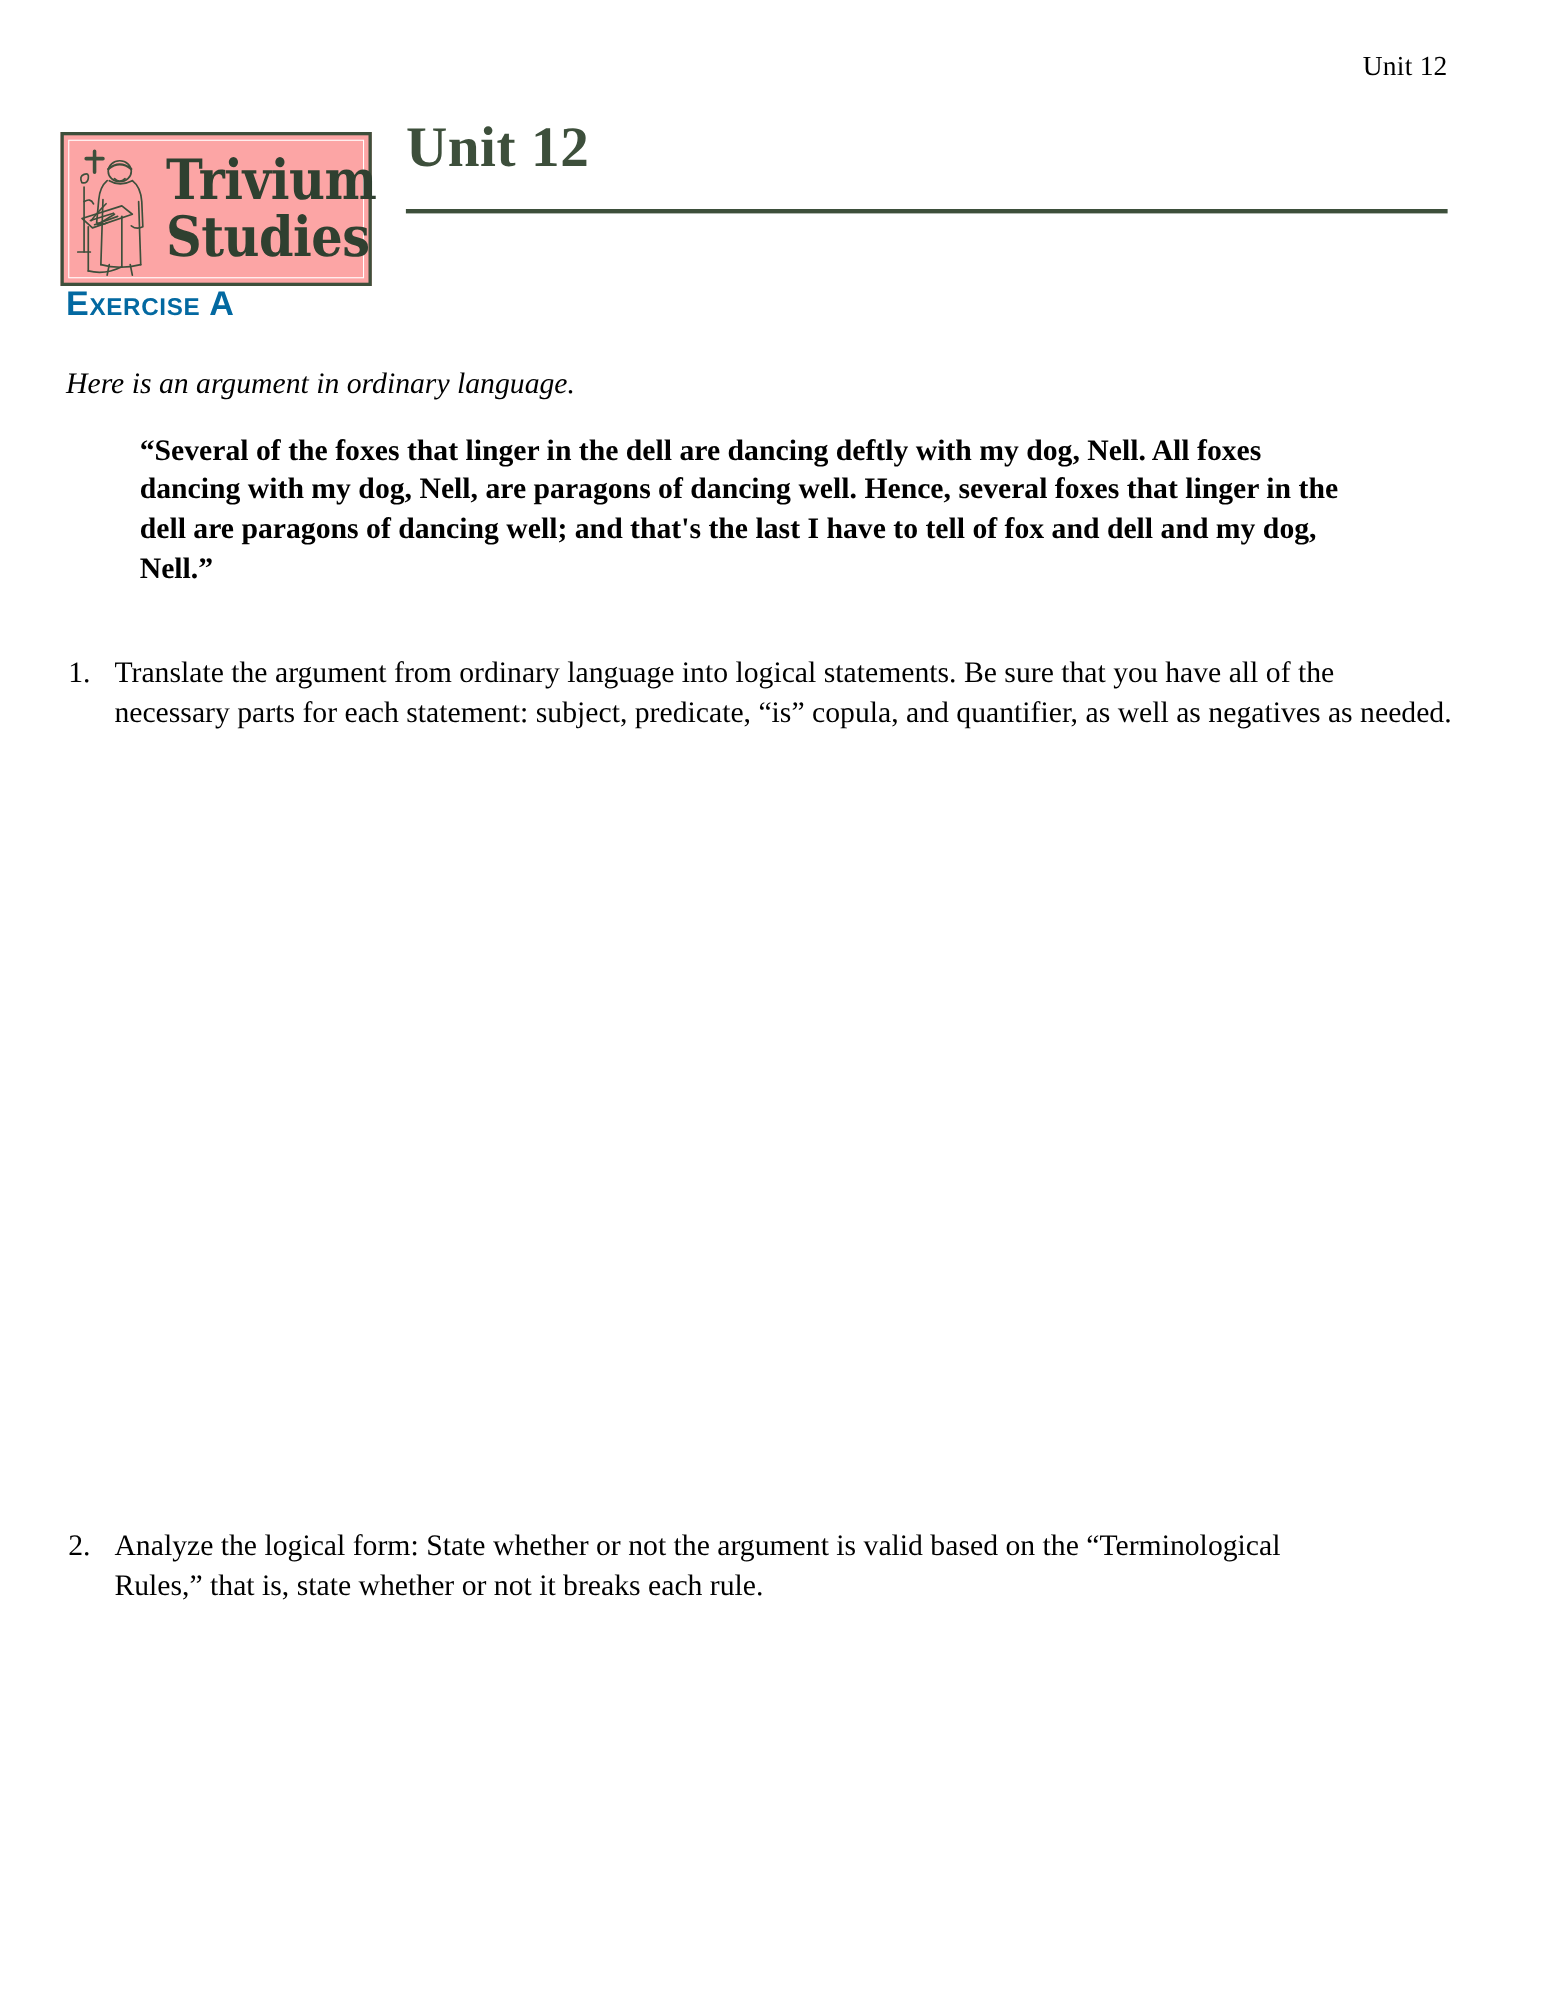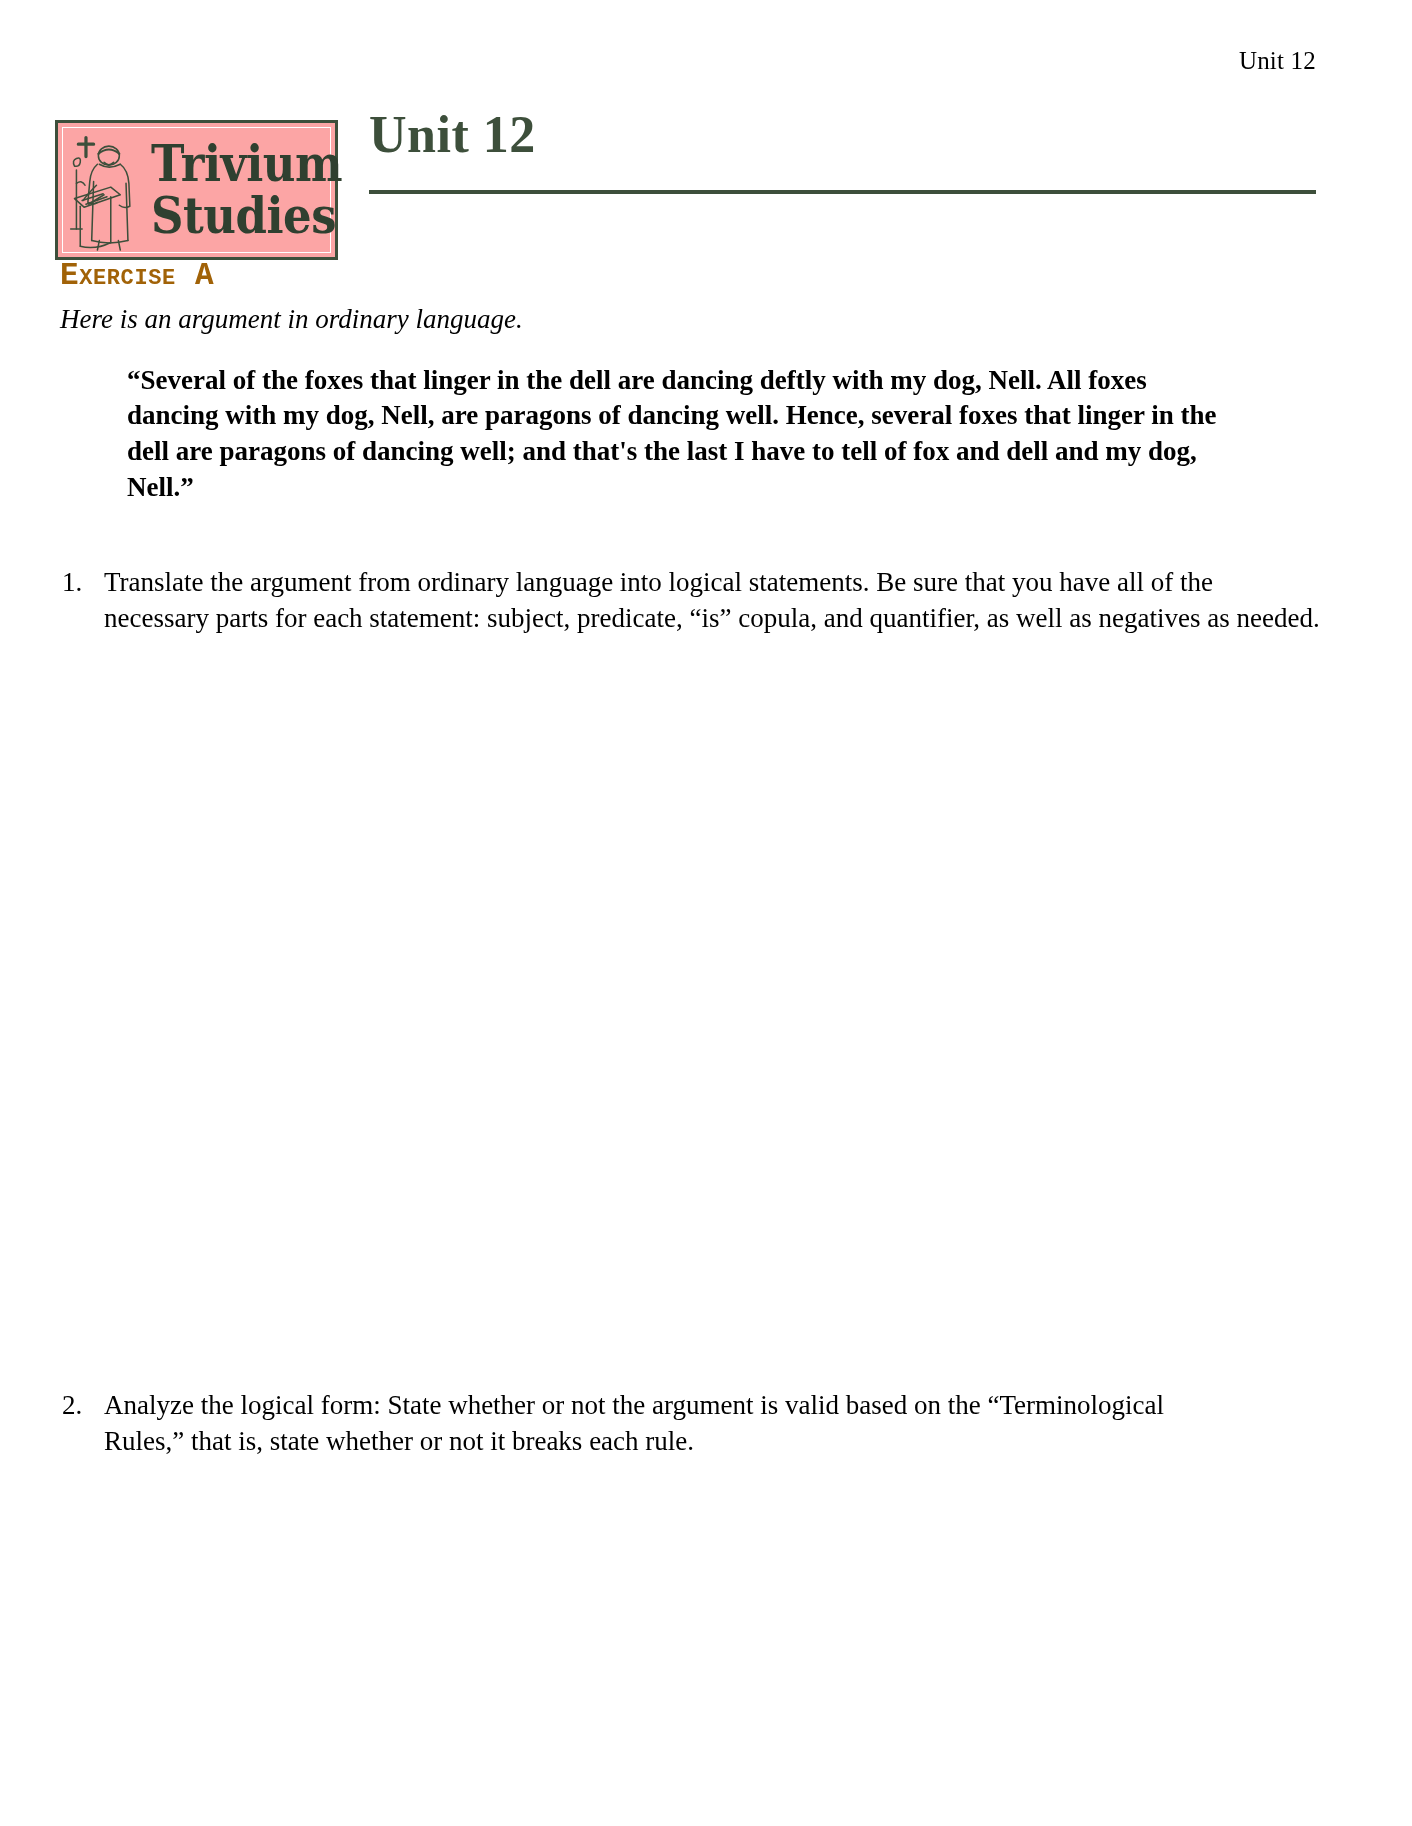--- a/index.html
+++ b/index.html
@@ -133,27 +133,27 @@
 
   
   .content {
     position: absolute;
     left: 58px;
     top: 258px;
     width: 1290px;
   }
 
   .exercise-heading {
-    font-family: Liberation Mono, monospace;
+    font-family: Liberation Sans, sans-serif;
     font-size: 31px;
     font-weight: 700;
     font-variant: small-caps;
     letter-spacing: 0.6px;
-    color: #a16207;
-    margin: 0 0 10px 2px;
+    color: #0369a1;
+    margin: 0 0 38px 2px;
   }
 
   .intro-italic {
     font-style: italic;
     font-size: 27px;
     line-height: 1.25;
     margin: 0 0 26px 2px;
     color: #000;
   }
 

